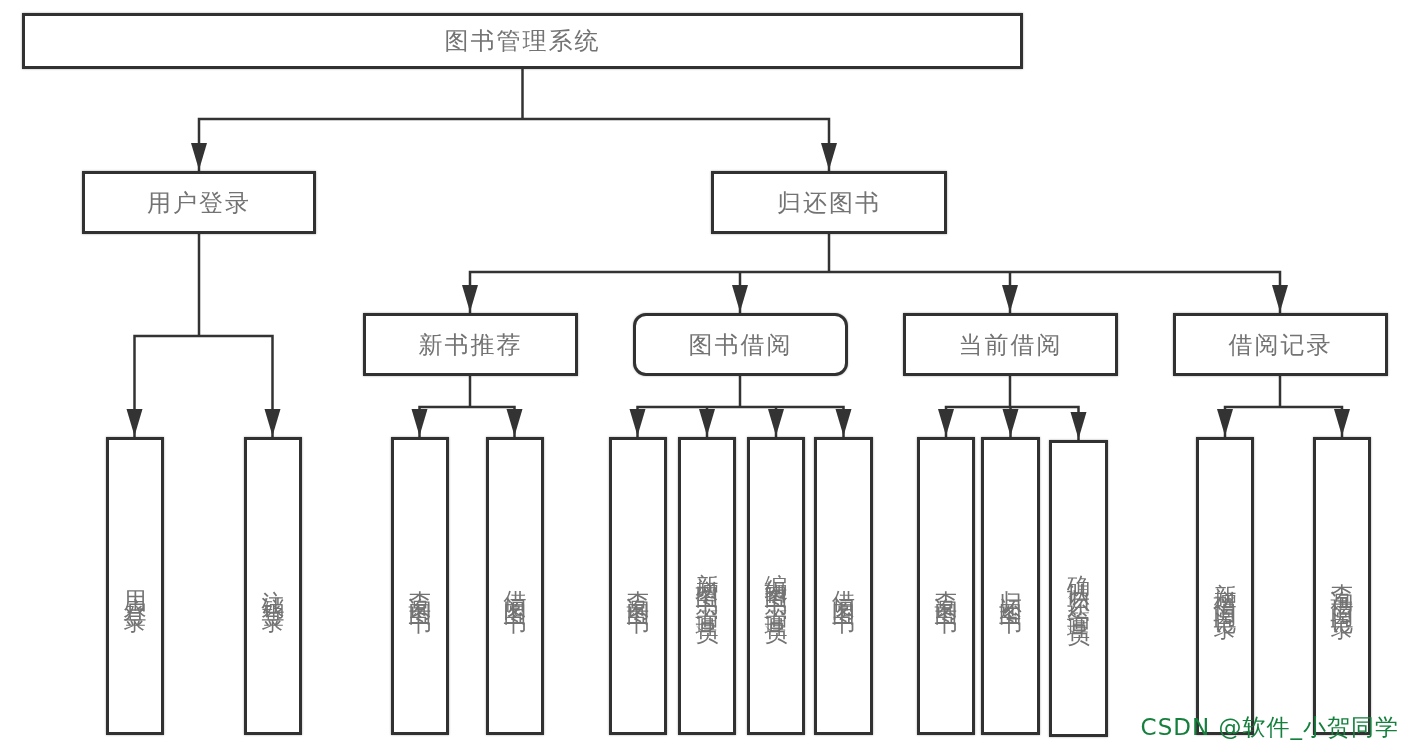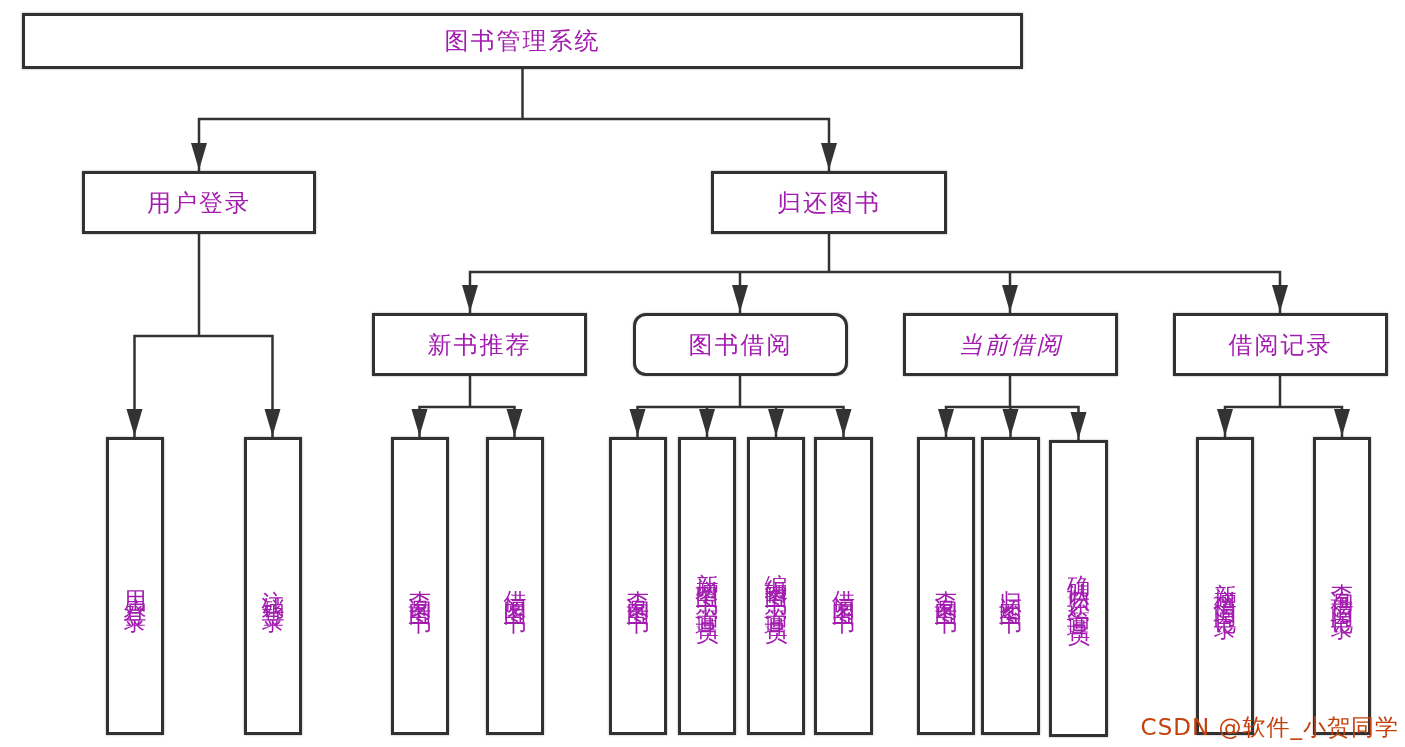--- a/index.html
+++ b/index.html
@@ -15,38 +15,38 @@
   .box {
     position: absolute;
     box-sizing: border-box;
     background: #ffffff;
     border: 3px solid #313131;
     box-shadow: 0 0 2px rgba(0,0,0,0.35);
     display: flex;
     align-items: center;
     justify-content: center;
     z-index: 2;
-    color: #a21caf;
+    color: #737373;
   }
   .hlabel { font-size: 24px; letter-spacing: 2px; white-space: nowrap; }
   .leaf .vlabel {
     writing-mode: vertical-rl;
     text-orientation: mixed;
     font-size: 23px;
     letter-spacing: 7px;
     line-height: 1;
     white-space: nowrap;
   }
   .watermark {
     position: absolute;
     right: 6px;
     bottom: 4px;
     z-index: 3;
     font-size: 23px;
-    color: #c2410c;
+    color: #15803d;
     letter-spacing: 1px;
     white-space: nowrap;
   }
 </style>
 </head>
 <body>
 
 <div id="stage">
 
   <svg id="wires" width="1405" height="747" viewBox="0 0 1405 747">
@@ -105,27 +105,27 @@
     <span class="hlabel">图书管理系统</span>
   </div>
 
   <div class="box" style="left:82px; top:171px; width:234px; height:63px;">
     <span class="hlabel">用户登录</span>
   </div>
   <div class="box" style="left:711px; top:171px; width:236px; height:63px;">
     <span class="hlabel">归还图书</span>
   </div>
 
-  <div class="box" style="left:363px; top:313px; width:215px; height:63px;margin-left:9px;">
+  <div class="box" style="left:363px; top:313px; width:215px; height:63px;">
     <span class="hlabel">新书推荐</span>
   </div>
   <div class="box" style="left:633px; top:313px; width:215px; height:63px;border-radius:13px;">
     <span class="hlabel">图书借阅</span>
   </div>
-  <div class="box" style="left:903px; top:313px; width:215px; height:63px;font-style:italic;">
+  <div class="box" style="left:903px; top:313px; width:215px; height:63px;">
     <span class="hlabel">当前借阅</span>
   </div>
   <div class="box" style="left:1173px; top:313px; width:215px; height:63px;align-items:center;">
     <span class="hlabel">借阅记录</span>
   </div>
 
   <div class="box leaf" style="left:106px; top:437px; width:58px; height:298px;">
     <span class="vlabel">用户登录</span>
   </div>
   <div class="box leaf" style="left:244px; top:437px; width:58px; height:298px;">

